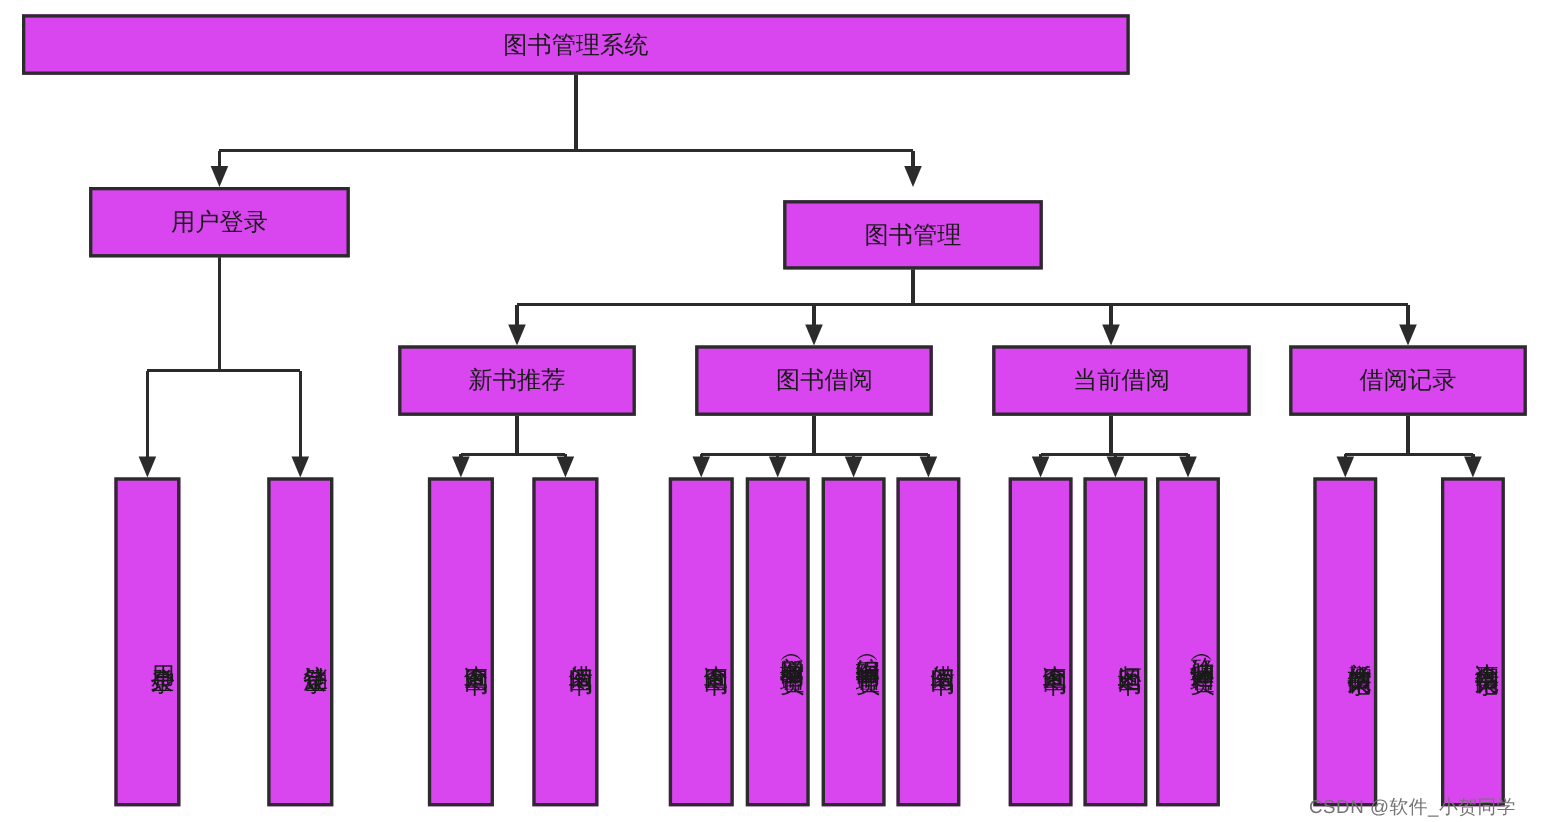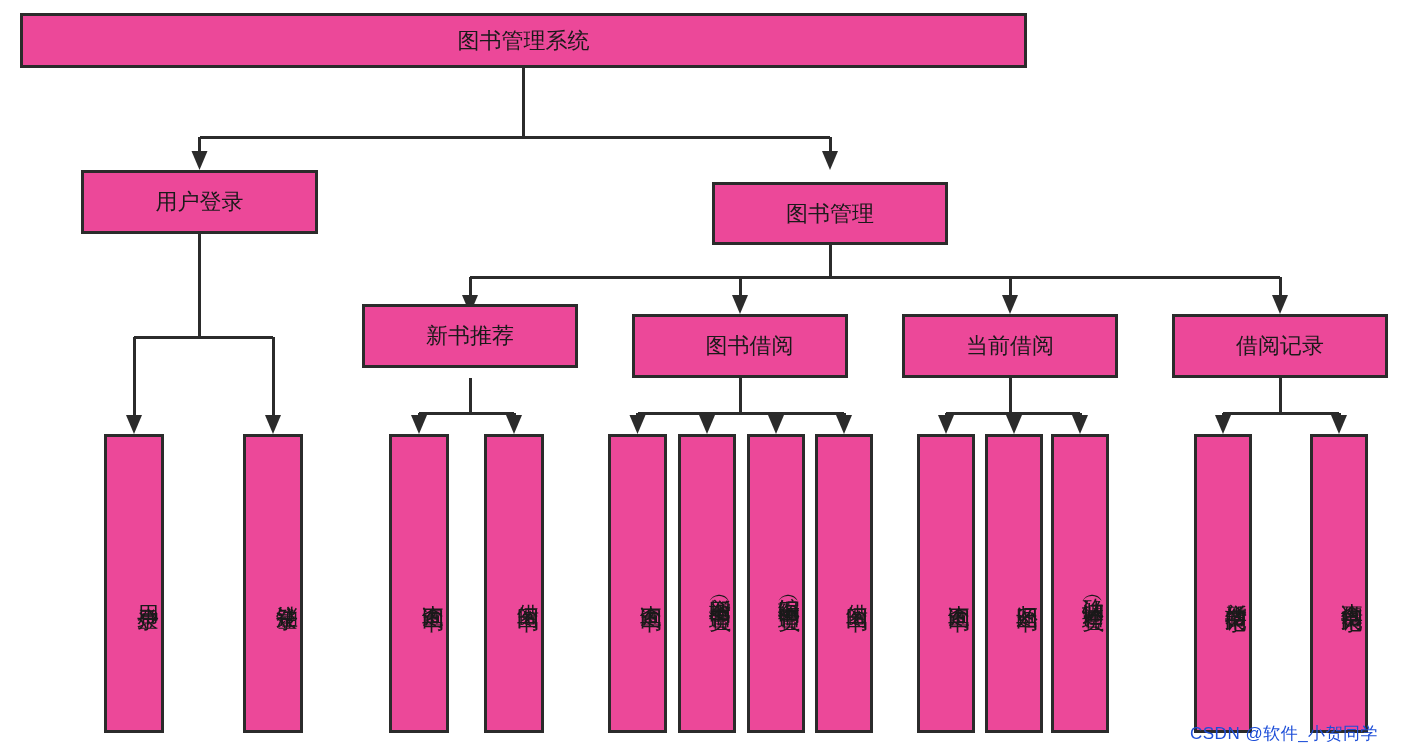--- a/index.html
+++ b/index.html
@@ -2,21 +2,21 @@
 <html><head>
 <meta charset="utf-8">
 <style>
   html,body{margin:0;padding:0;background:#ffffff;}
   body{width:1405px;height:747px;overflow:hidden;font-family:"Liberation Sans","DejaVu Sans",sans-serif;}
   #diagram{position:relative;width:1405px;height:747px;background:#fff;}
   .node{
     position:absolute;
     box-sizing:border-box;
     border:3px solid #2b2b2b;
-    background:#ec4899;
+    background:#d946ef;
     display:flex;
     align-items:center;
     justify-content:center;
     color:#1a1a1a;
     line-height:1.18;
     text-align:center;
   }
   .node-h{font-size:22px;}
   .node-v{
     writing-mode:vertical-rl;
@@ -28,21 +28,21 @@
     padding-top:14px;
     white-space:nowrap;
   }
   .node-v.tall{padding-top:10px;}
   #wires{position:absolute;left:0;top:0;width:1405px;height:747px;pointer-events:none;}
   #watermark{
     position:absolute;
     left:1190px;
     top:722px;
     font-size:17px;
-    color:#1d4ed8;
+    color:#737373;
     white-space:nowrap;
     letter-spacing:0.5px;
   }
 </style>
 </head>
 <body>
 
 <div id="diagram">
 
   <svg id="wires" viewBox="0 0 1405 747">
@@ -98,23 +98,23 @@
       <polygon points="1215,415 1231,415 1223,434" fill="#2b2b2b"></polygon>
       <line x1="1339" y1="413" x2="1339" y2="415" stroke="#2b2b2b" stroke-width="3" shape-rendering="crispEdges"></line>
       <polygon points="1331,415 1347,415 1339,434" fill="#2b2b2b"></polygon>
     </svg>
 
   <div class="node node-h" id="n-root" style="left: 20px; top: 13px; width: 1007px; height: 55px;">图书管理系统</div>
 
   <div class="node node-h" id="n-l2-0" style="left: 81px; top: 170px; width: 237px; height: 64px;">用户登录</div>
   <div class="node node-h" id="n-l2-1" style="left: 712px; top: 182px; width: 236px; height: 63px;">图书管理</div>
 
-  <div class="node node-h" id="n-l3-0" style="left: 362px; top: 304px; width: 216px; height: 64px;">新书推荐</div>
+  <div class="node node-h" id="n-l3-0" style="left: 362px; top: 314px; width: 216px; height: 64px;">新书推荐</div>
   <div class="node node-h" id="n-l3-1" style="left: 632px; top: 314px; width: 216px; height: 64px; padding-left: 19px;">图书借阅</div>
-  <div class="node node-h" id="n-l3-2" style="left: 902px; top: 314px; width: 216px; height: 64px;">当前借阅</div>
+  <div class="node node-h" id="n-l3-2" style="left: 902px; top: 314px; width: 235px; height: 64px;">当前借阅</div>
   <div class="node node-h" id="n-l3-3" style="left: 1172px; top: 314px; width: 216px; height: 64px;">借阅记录</div>
 
   <div class="node node-v" id="n-leaf-0" style="left: 104px; top: 434px; width: 60px; height: 299px;">用户登录</div>
   <div class="node node-v" id="n-leaf-1" style="left: 243px; top: 434px; width: 60px; height: 299px;">注销登录</div>
   <div class="node node-v" id="n-leaf-2" style="left: 389px; top: 434px; width: 60px; height: 299px;">查询图书</div>
   <div class="node node-v" id="n-leaf-3" style="left: 484px; top: 434px; width: 60px; height: 299px;">借阅图书</div>
   <div class="node node-v" id="n-leaf-4" style="left: 608px; top: 434px; width: 59px; height: 299px;">查询图书</div>
   <div class="node node-v tall" id="n-leaf-5" style="left: 678px; top: 434px; width: 58px; height: 299px;">新增图书（管理员）</div>
   <div class="node node-v tall" id="n-leaf-6" style="left: 747px; top: 434px; width: 58px; height: 299px;">编辑图书（管理员）</div>
   <div class="node node-v" id="n-leaf-7" style="left: 815px; top: 434px; width: 58px; height: 299px;">借阅图书</div>

